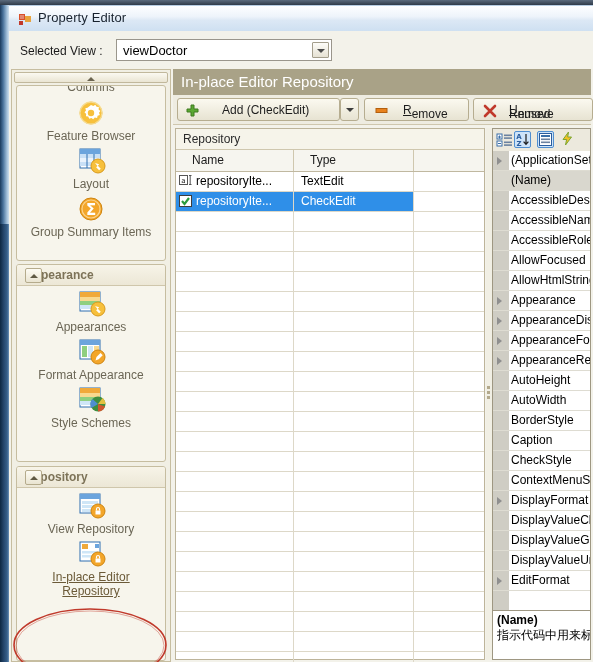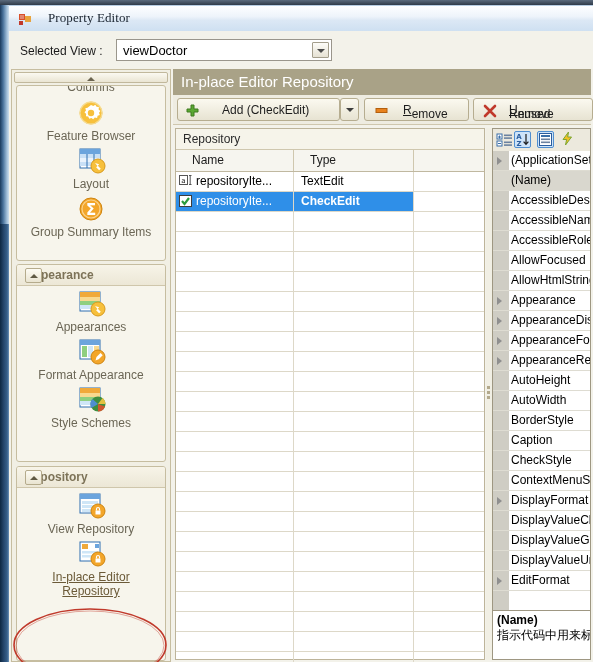--- a/index.html
+++ b/index.html
@@ -27,22 +27,22 @@
   
   .win-left{position:absolute;left:0;top:5px;width:9px;height:657px;
     background:linear-gradient(90deg,#1b3a5c 0%,#4a739c 35%,#9dbbd6 75%,#cfe0ee 100%);}
   .win-left2{position:absolute;left:0;top:224px;width:9px;height:438px;
     background:linear-gradient(90deg,#0d2741 0%,#24456a 40%,#37608a 80%,#6e93b7 100%);}
 
   .titlebar{position:absolute;left:9px;top:5px;width:584px;height:26px;
     background:linear-gradient(180deg,#fdfeff 0%,#eef4fb 40%,#dce8f5 55%,#cddff1 100%);
     border-top:1px solid #b7cde3;}
   .title-ico{position:absolute;left:9px;top:6px;width:14px;height:14px;}
-  .title-text{position:absolute;left:39px;top:4px;font-size:13px;color:#18222e;
-    font-family:Liberation Serif, serif;letter-spacing:.1px;}
+  .title-text{position:absolute;left:29px;top:4px;font-size:13px;color:#18222e;
+    font-family:Liberation Sans, sans-serif;letter-spacing:.1px;}
 
   
   .client{position:absolute;left:9px;top:31px;width:584px;height:631px;
     background:#f3f2ea;}
 
   
   .sv-label{position:absolute;left:11px;top:13px;font-size:12px;color:#1a1a1a;}
   .sv-combo{position:absolute;left:107px;top:8px;width:216px;height:22px;
     background:#ffffff;border:1px solid #9a968c;box-sizing:border-box;}
   .sv-value{position:absolute;left:6px;top:3px;font-size:13px;color:#000;}
@@ -423,21 +423,21 @@
 
         <div class="grow sel">
           <div class="c1">
             <svg class="rowico" viewBox="0 0 14 14">
               <rect x="0.5" y="1.5" width="12" height="11" fill="#ffffff" stroke="#3d3d3d"></rect>
               <path d="M3 7 l2.5 3 L10 4" stroke="#2a9c3c" stroke-width="2.2" fill="none"></path>
             </svg>
             <span class="cell-txt" style="left:20px;">repositoryIte...</span>
           </div>
           <div class="c2">
-              <span class="cell-txt" style="left:7px;font-weight:bold;">CheckEdit</span>
+              <span class="cell-txt" style="left:7px;">CheckEdit</span>
             </div>
           <div class="c3"></div>
         </div>
 
         <div id="empty-rows">
             <div class="grow">
               <div class="c1"></div>
               <div class="c2"></div>
               <div class="c3"></div>
             </div>

